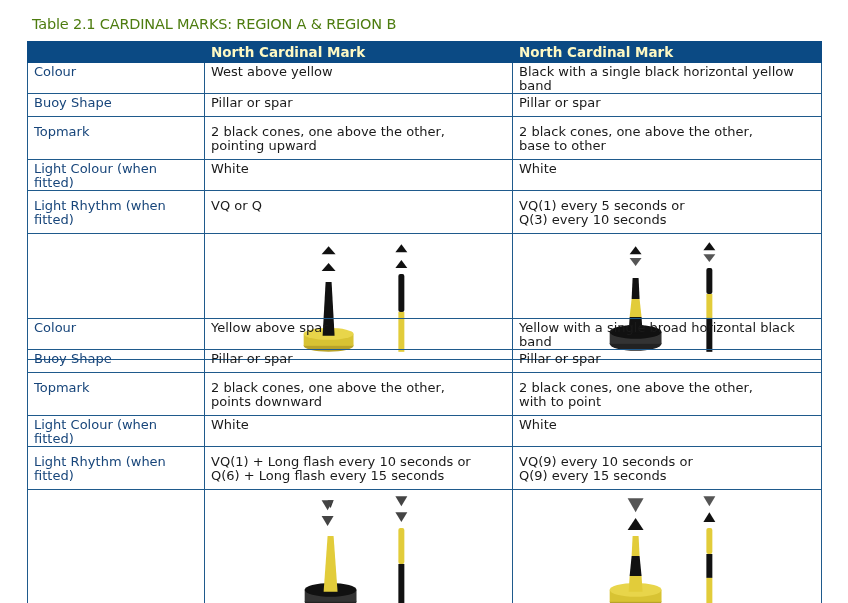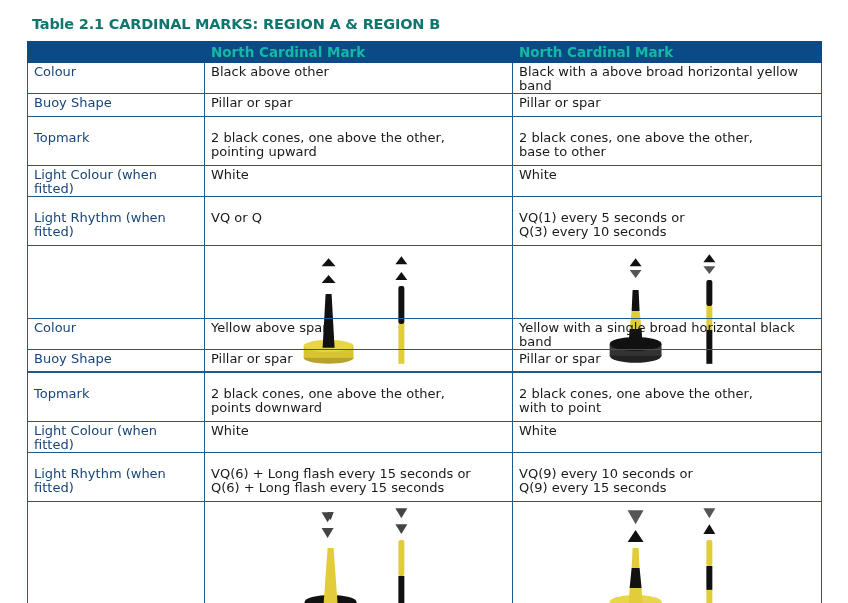--- a/index.html
+++ b/index.html
@@ -1,28 +1,28 @@
 <!DOCTYPE html>
 <html><head>
 <meta charset="utf-8">
 <style>
   html, body { margin:0; padding:0; background:#ffffff; }
   body { width:848px; height:603px; position:relative; overflow:hidden;
          font-family:"DejaVu Sans", "Liberation Sans", sans-serif; }
-  .title { position:absolute; left:32px; top:16px; font-size:14.5px; font-weight:bold;
-           color:#0f766e; letter-spacing:-0.2px; }
+  .title { position:absolute; left:32px; top:16px; font-size:14.5px; font-weight:normal;
+           color:#4d7c0f; letter-spacing:-0.2px; }
   table.cm { position:absolute; left:27px; width:794px; border-collapse:collapse;
              table-layout:fixed; }
   table.cm td { border:1.5px solid #1f5a8c; padding:0 6px; vertical-align:top;
                 font-size:13px; line-height:14px; color:#1a1a1a; }
   table.cm td.lab { color:#17457a; }
-  table.cm tr.hdr td { background:#0b4a84; color:#14b8a6; font-weight:bold; font-size:13.5px;
+  table.cm tr.hdr td { background:#0b4a84; color:#fef9c3; font-weight:bold; font-size:13.5px;
                        height:20px; line-height:20px; border-color:#0b4a84; }
   table.cm tr.r1 td { height:20px; padding-top:2px; }
-  table.cm tr.r2 td { height:34px; padding-top:14px; }
+  table.cm tr.r2 td { height:34px; padding-top:8px; }
   table.cm tr.img td { height:122px; padding:0; position:relative; }
   .pic { position:relative; width:100%; height:122px; }
 </style>
 </head>
 <body>
 
 <div class="title">Table 2.1 CARDINAL MARKS: REGION A &amp; REGION B</div>
 
 <table class="cm" style="top:41px;">
   <colgroup>
@@ -31,22 +31,22 @@
       <col style="width:309px">
     </colgroup>
   <tbody>
       <tr class="hdr">
     <td></td>
     <td>North Cardinal  Mark</td>
     <td>North Cardinal Mark</td>
   </tr>
   <tr class="r1">
     <td class="lab">Colour</td>
-    <td>Black above other</td>
-    <td>Black with a above broad horizontal yellow band</td>
+    <td>West above yellow</td>
+    <td>Black with a single black horizontal yellow band</td>
   </tr>
   <tr class="r1">
     <td class="lab">Buoy Shape</td>
     <td>Pillar or spar</td>
     <td>Pillar or spar</td>
   </tr>
   <tr class="r2">
     <td class="lab">Topmark</td>
     <td>
           <div>2 black cones, one above the other,</div>
@@ -141,21 +141,21 @@
         </td>
   </tr>
   <tr class="r1">
     <td class="lab">Light Colour (when fitted)</td>
     <td>White</td>
     <td>White</td>
   </tr>
   <tr class="r2">
     <td class="lab">Light Rhythm (when fitted)</td>
     <td>
-          <div>VQ(6) + Long flash every 15 seconds or</div>
+          <div>VQ(1) + Long flash every 10 seconds or</div>
           <div>Q(6) + Long flash every 15 seconds</div>
         </td>
     <td>
           <div>VQ(9) every 10 seconds or</div>
           <div>Q(9) every 15 seconds</div>
         </td>
   </tr>
   <tr class="img">
     <td></td>
     <td>

